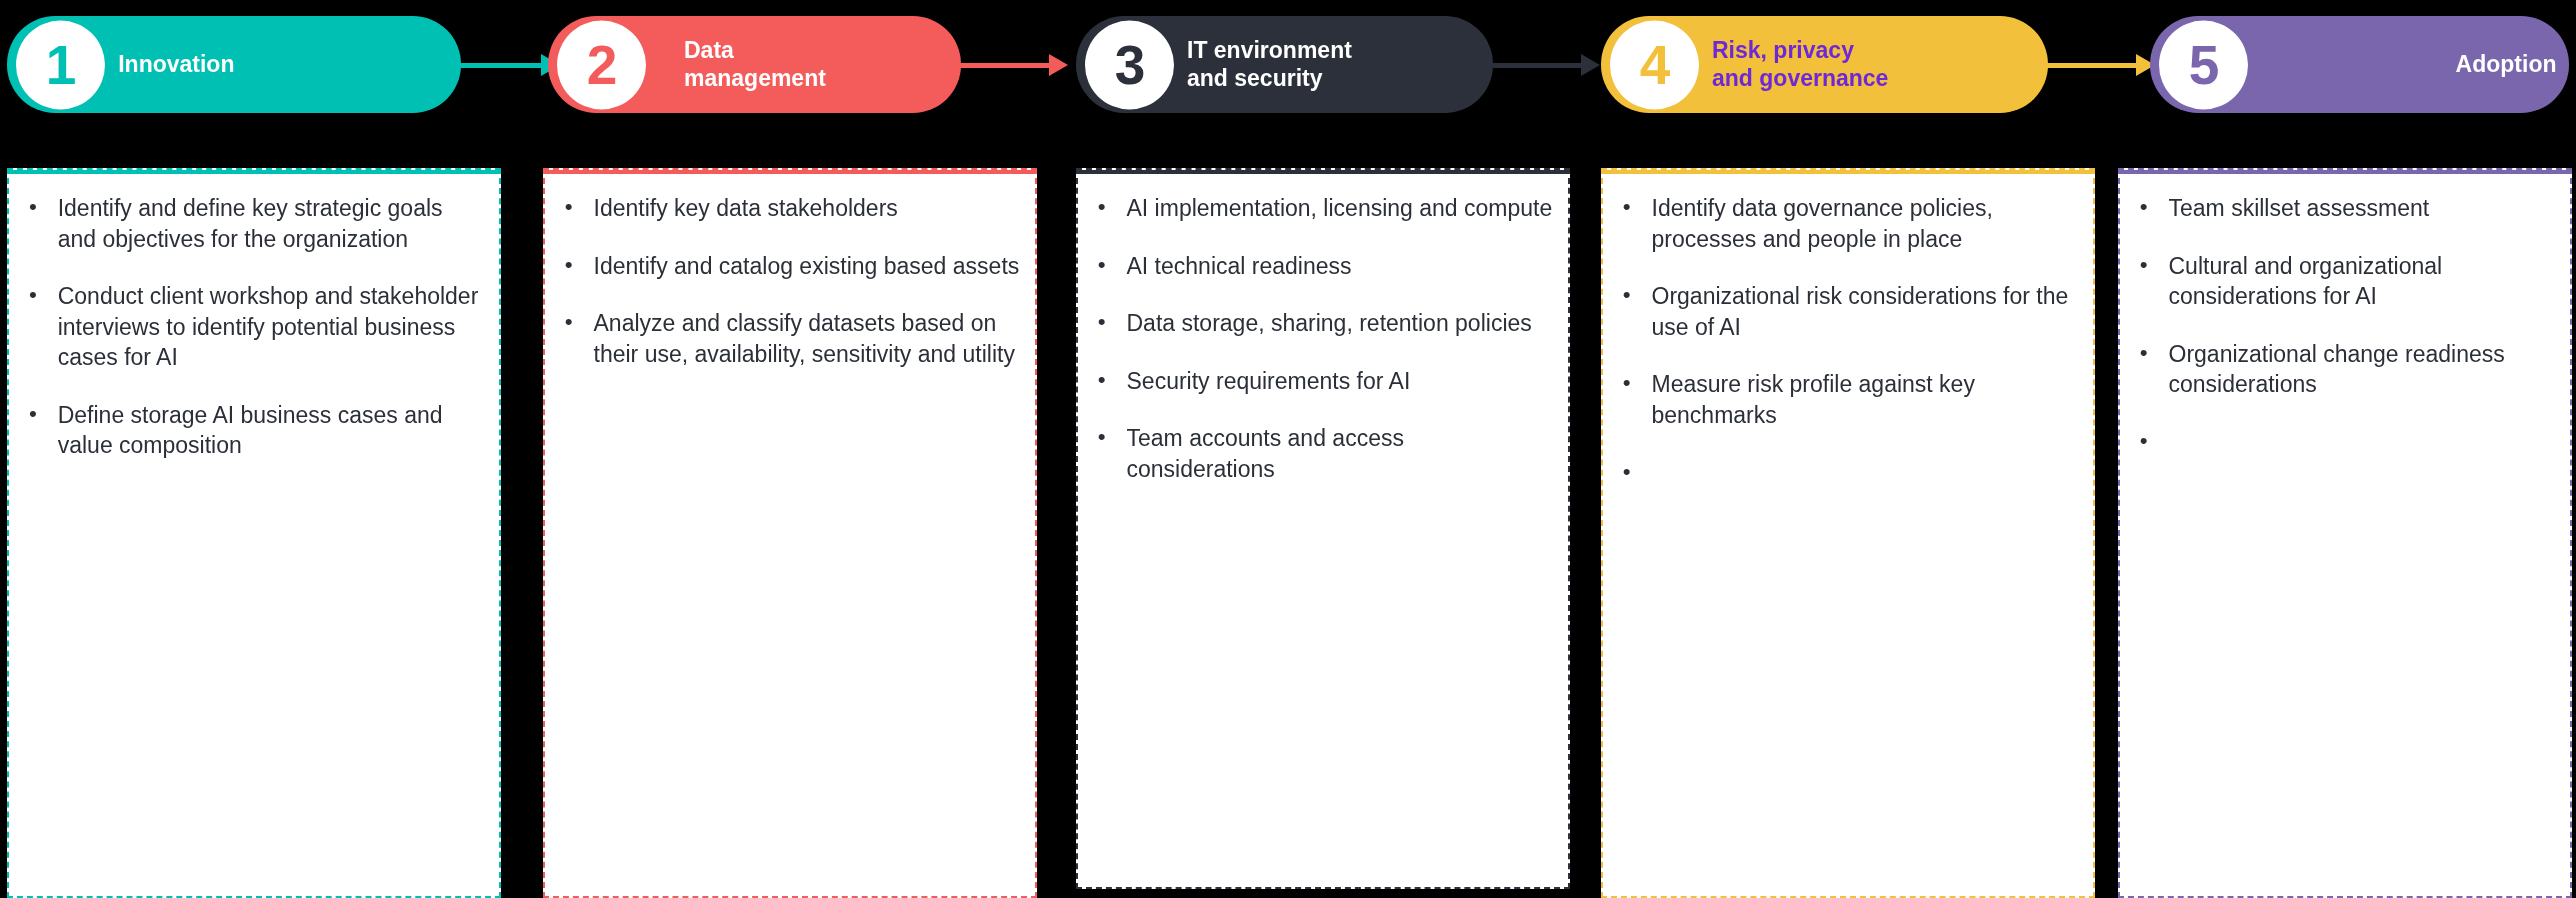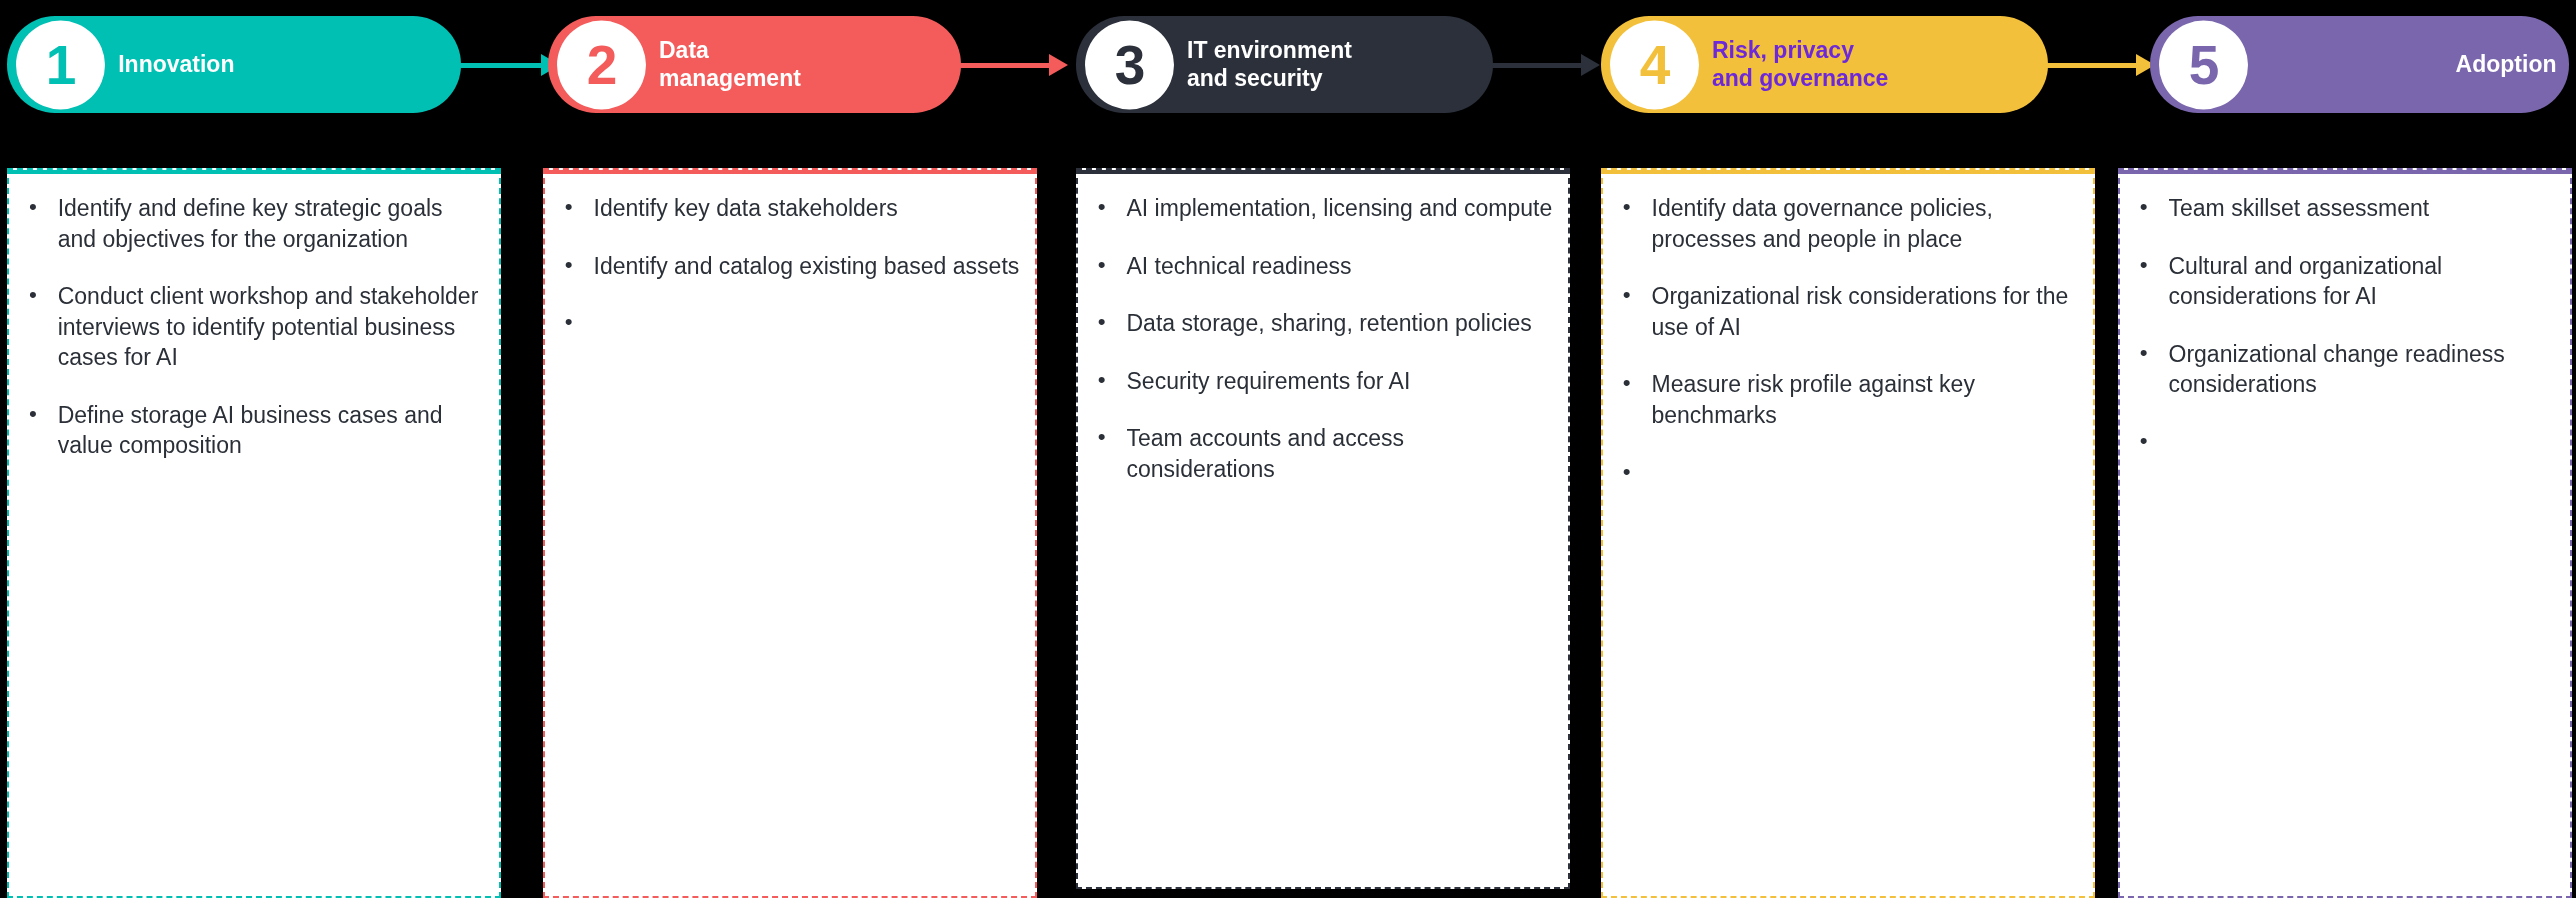--- a/index.html
+++ b/index.html
@@ -92,29 +92,29 @@
         </ul>
       </div>
     </div>
     <div class="col" style="left: 0px; width: 2576px; pointer-events: none;">
       <div class="arrow" style="left: 955px; width: 113px;">
         <div class="shaft" style="background: rgb(244, 91, 91);"></div>
         <div class="head" style="border-left: 19.7px solid rgb(244, 91, 91);"></div>
       </div>
       <div class="pill" style="pointer-events: auto; left: 548px; width: 413px; background: rgb(244, 91, 91);">
         <div class="circle" style="color: rgb(244, 91, 91);">2</div>
-        <div class="pill-label" style="color: rgb(255, 255, 255);">Data
+        <div class="pill-label" style="color: rgb(255, 255, 255); margin-left: 25px;">Data
 management</div>
       </div>
       <div class="box" style="pointer-events: auto; left: 543px; top: 168px; width: 494px; height: 730px; border-color: rgb(244, 91, 91);">
         <div class="topbar" style="background: rgb(244, 91, 91);"></div>
         <ul class="bullets">
           <li><span class="dot">•</span><span>Identify key data stakeholders</span></li>
           <li><span class="dot">•</span><span>Identify and catalog existing based assets</span></li>
-          <li><span class="dot">•</span></li>
+          <li><span class="dot">•</span><span>Analyze and classify datasets based on their use, availability, sensitivity and utility</span></li>
         </ul>
       </div>
     </div>
     <div class="col" style="left: 0px; width: 2576px; pointer-events: none;">
       <div class="arrow" style="left: 1487px; width: 113px;">
         <div class="shaft" style="background: rgb(43, 48, 59);"></div>
         <div class="head" style="border-left: 19.7px solid rgb(43, 48, 59);"></div>
       </div>
       <div class="pill" style="pointer-events: auto; left: 1076px; width: 417px; background: rgb(43, 48, 59);">
         <div class="circle" style="color: rgb(43, 48, 59);">3</div>

